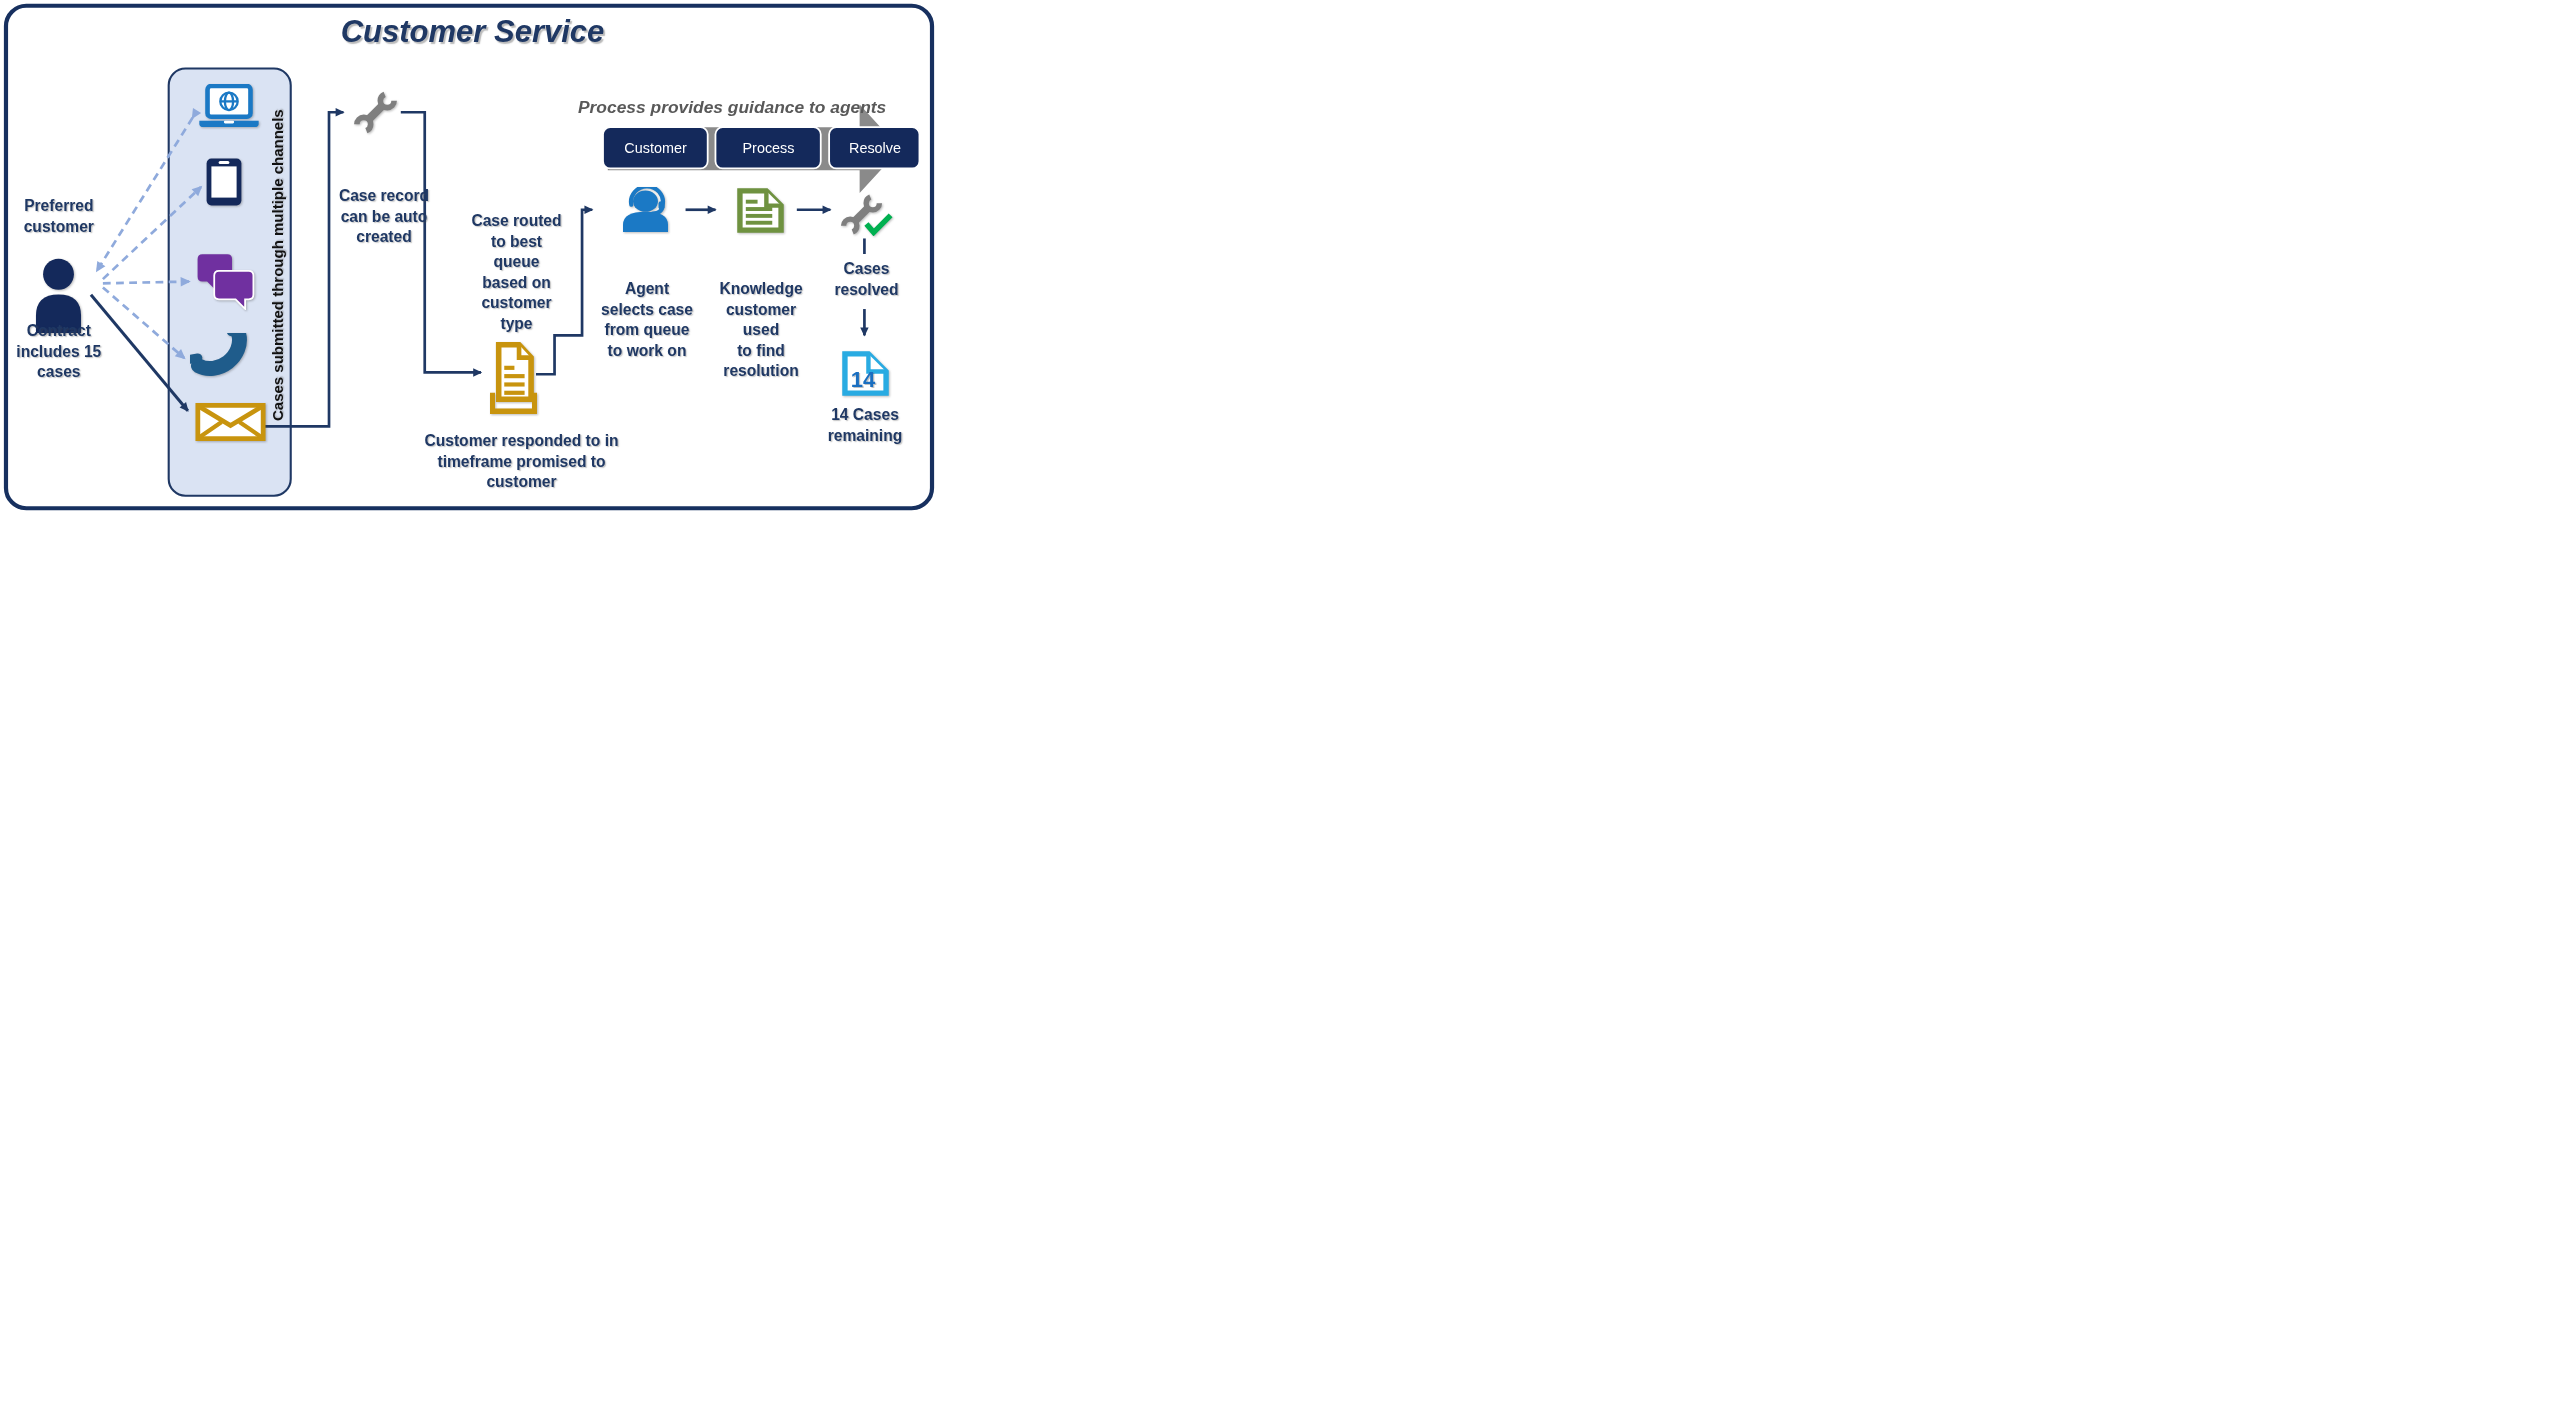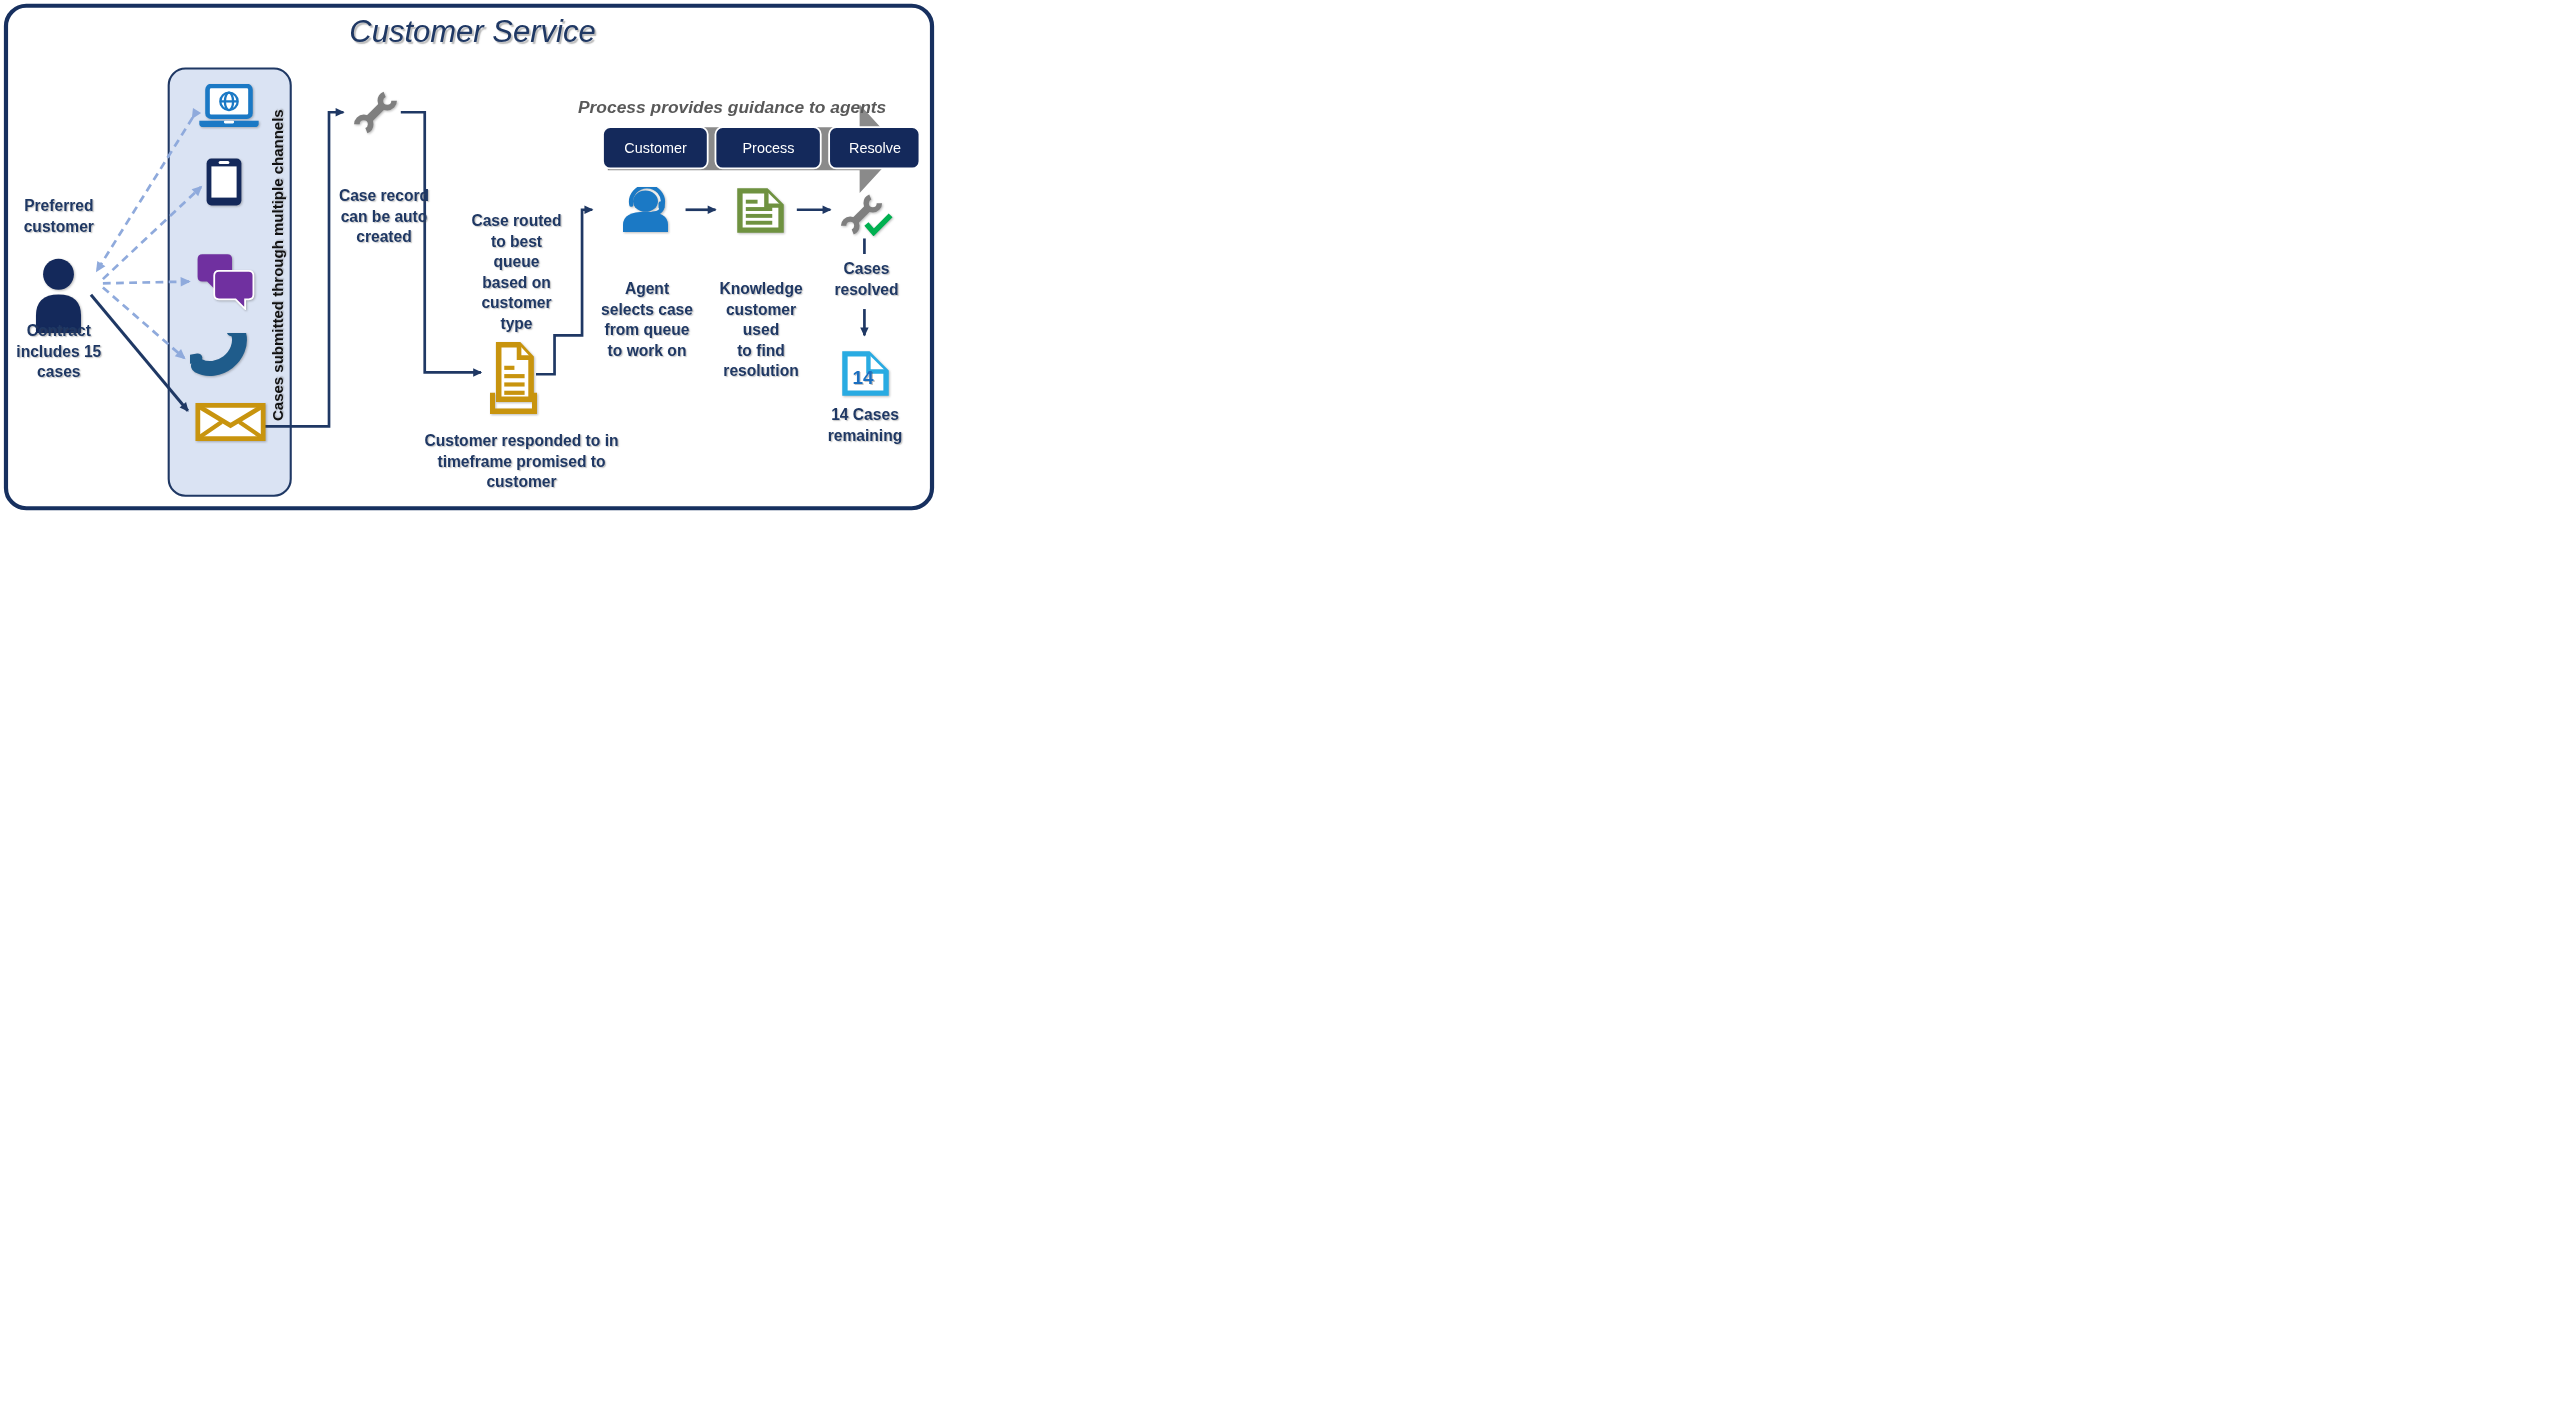--- a/index.html
+++ b/index.html
@@ -4,30 +4,30 @@
 <style>
   html,body{margin:0;padding:0;background:#ffffff;}
   #canvas{position:relative;width:938px;height:514px;background:#ffffff;
           font-family:"Liberation Sans",sans-serif;overflow:hidden;}
   #scene{position:absolute;left:0;top:0;z-index:1;}
   .icon{position:absolute;z-index:3;}
   .icon svg{display:block;filter:drop-shadow(1.8px 1.8px 1.2px rgba(60,60,60,.35));}
   .lbl{position:absolute;z-index:4;color:#1F3864;font-size:15.6px;line-height:1.32;
        font-weight:600;text-align:center;white-space:pre-line;
        text-shadow:1.2px 1.2px 1.2px rgba(80,80,80,.35);}
-  .title{position:absolute;z-index:4;color:#1F3864;font-size:31px;font-weight:normal;
+  .title{position:absolute;z-index:4;color:#1F3864;font-size:31px;font-weight:bold;
          font-style:italic;text-align:center;text-shadow:1.8px 1.8px 1.2px rgba(80,80,80,.4);}
   .caption{position:absolute;z-index:4;color:#595959;font-size:17.4px;font-weight:bold;
            font-style:italic;text-align:right;white-space:nowrap;}
   .stage{position:absolute;z-index:4;color:#ffffff;font-size:14.4px;font-weight:normal;
          display:flex;align-items:center;justify-content:center;text-align:center;}
   .vlabel{position:absolute;z-index:4;color:#111111;font-size:15px;font-weight:600;
           text-align:center;transform:rotate(-90deg);white-space:nowrap;
           text-shadow:1.2px 1.2px 1.2px rgba(80,80,80,.3);}
-  .doccount{position:absolute;z-index:5;color:#1B6FC0;font-size:19px;font-weight:bold;
+  .doccount{position:absolute;z-index:5;color:#1B6FC0;font-size:22px;font-weight:bold;
             text-align:center;text-shadow:1.2px 1.2px 0.6px rgba(80,80,80,.35);}
 </style>
 </head>
 <body>
 
 <div id="canvas">
 
   <svg id="scene" width="938" height="514" viewBox="0 0 1568 858">
     <defs>
       <marker id="mN" markerUnits="userSpaceOnUse" markerWidth="20" markerHeight="18" refX="15" refY="8" orient="auto">

